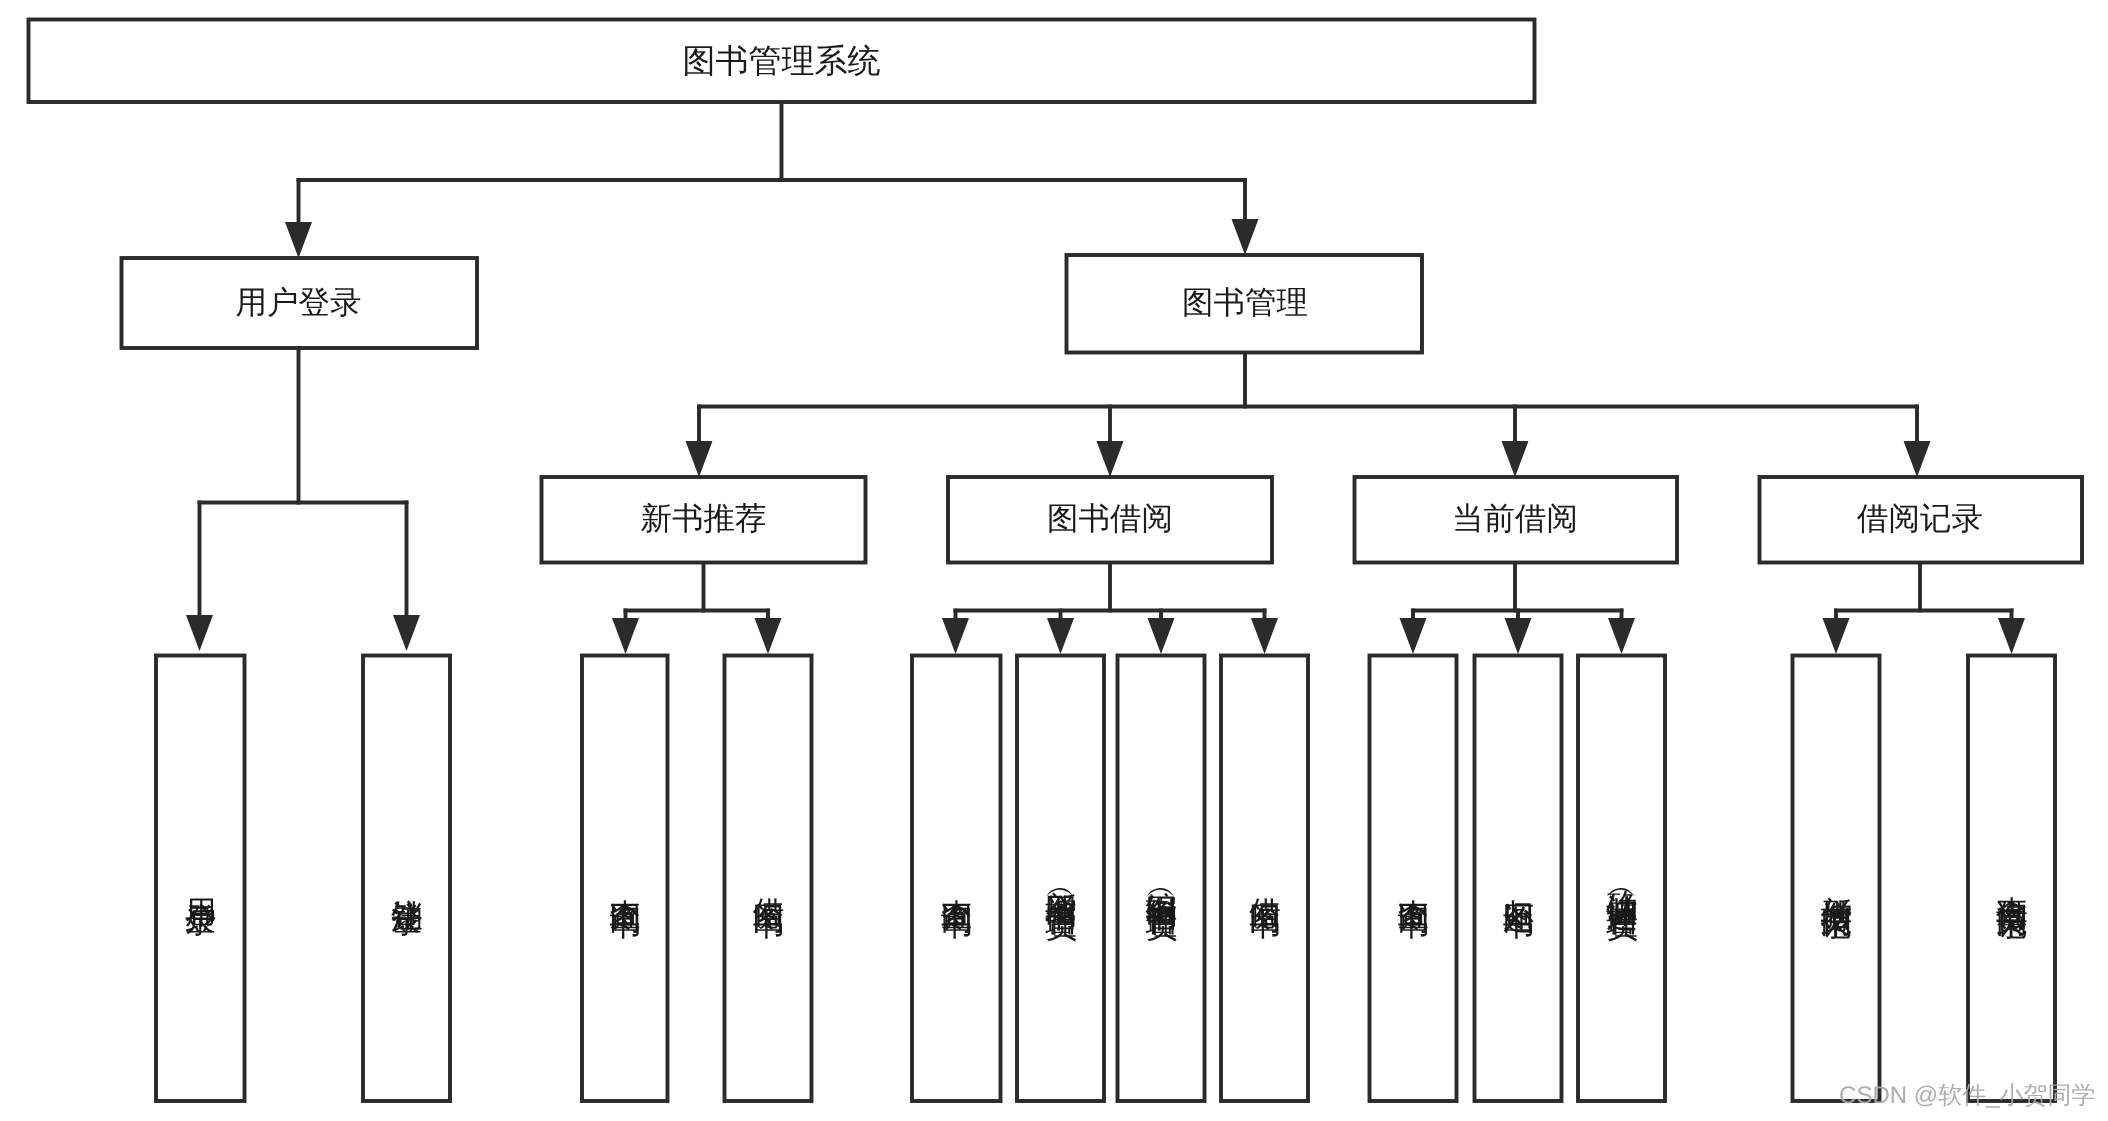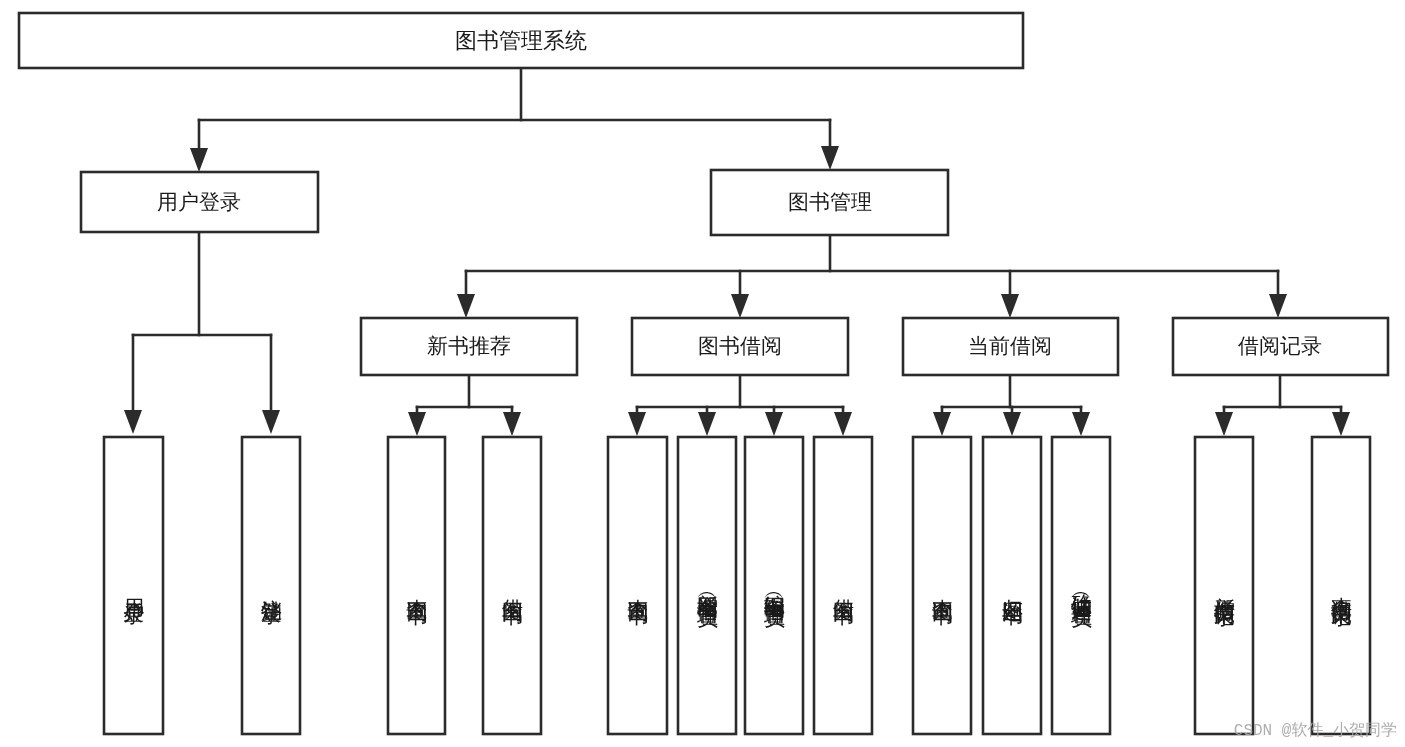--- a/index.html
+++ b/index.html
@@ -68,21 +68,21 @@
     line-height: 1.18;
     color: #1a1a1a;
     letter-spacing: 2px;
     white-space: nowrap;
     text-align: center;
   }
   .watermark {
     position: absolute;
     right: 8px;
     bottom: 6px;
-    font-family: Liberation Mono, monospace;
+    font-family: Liberation Sans, sans-serif;
     font-size: 16px;
     color: #a9a9a9;
     white-space: nowrap;
     opacity: 0.95;
   }
 </style>
 </head>
 <body>
 
 <div id="diagram-root">

